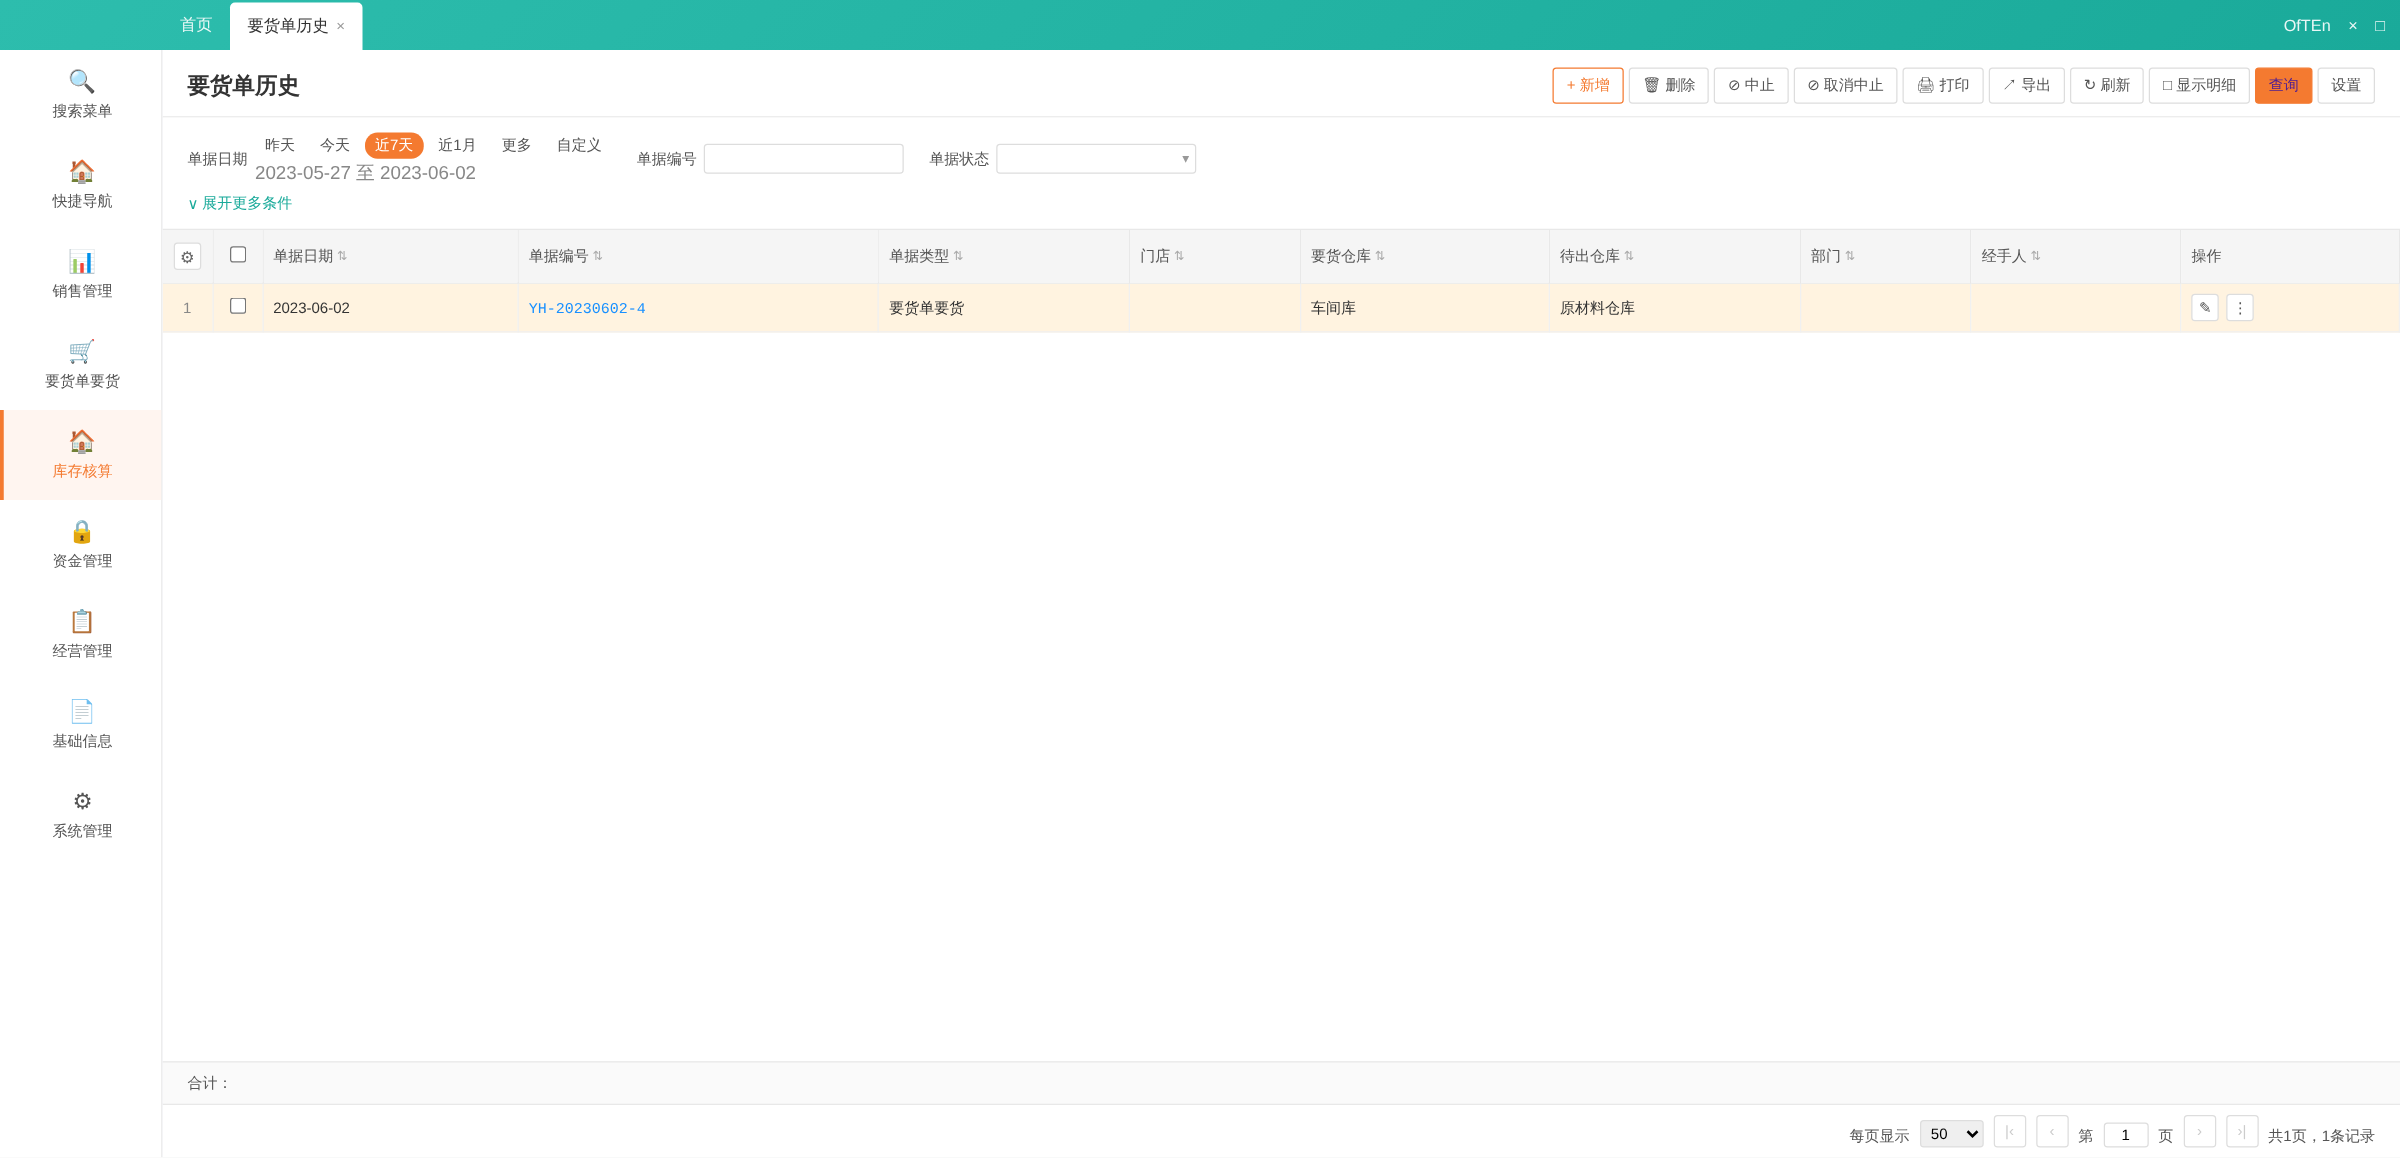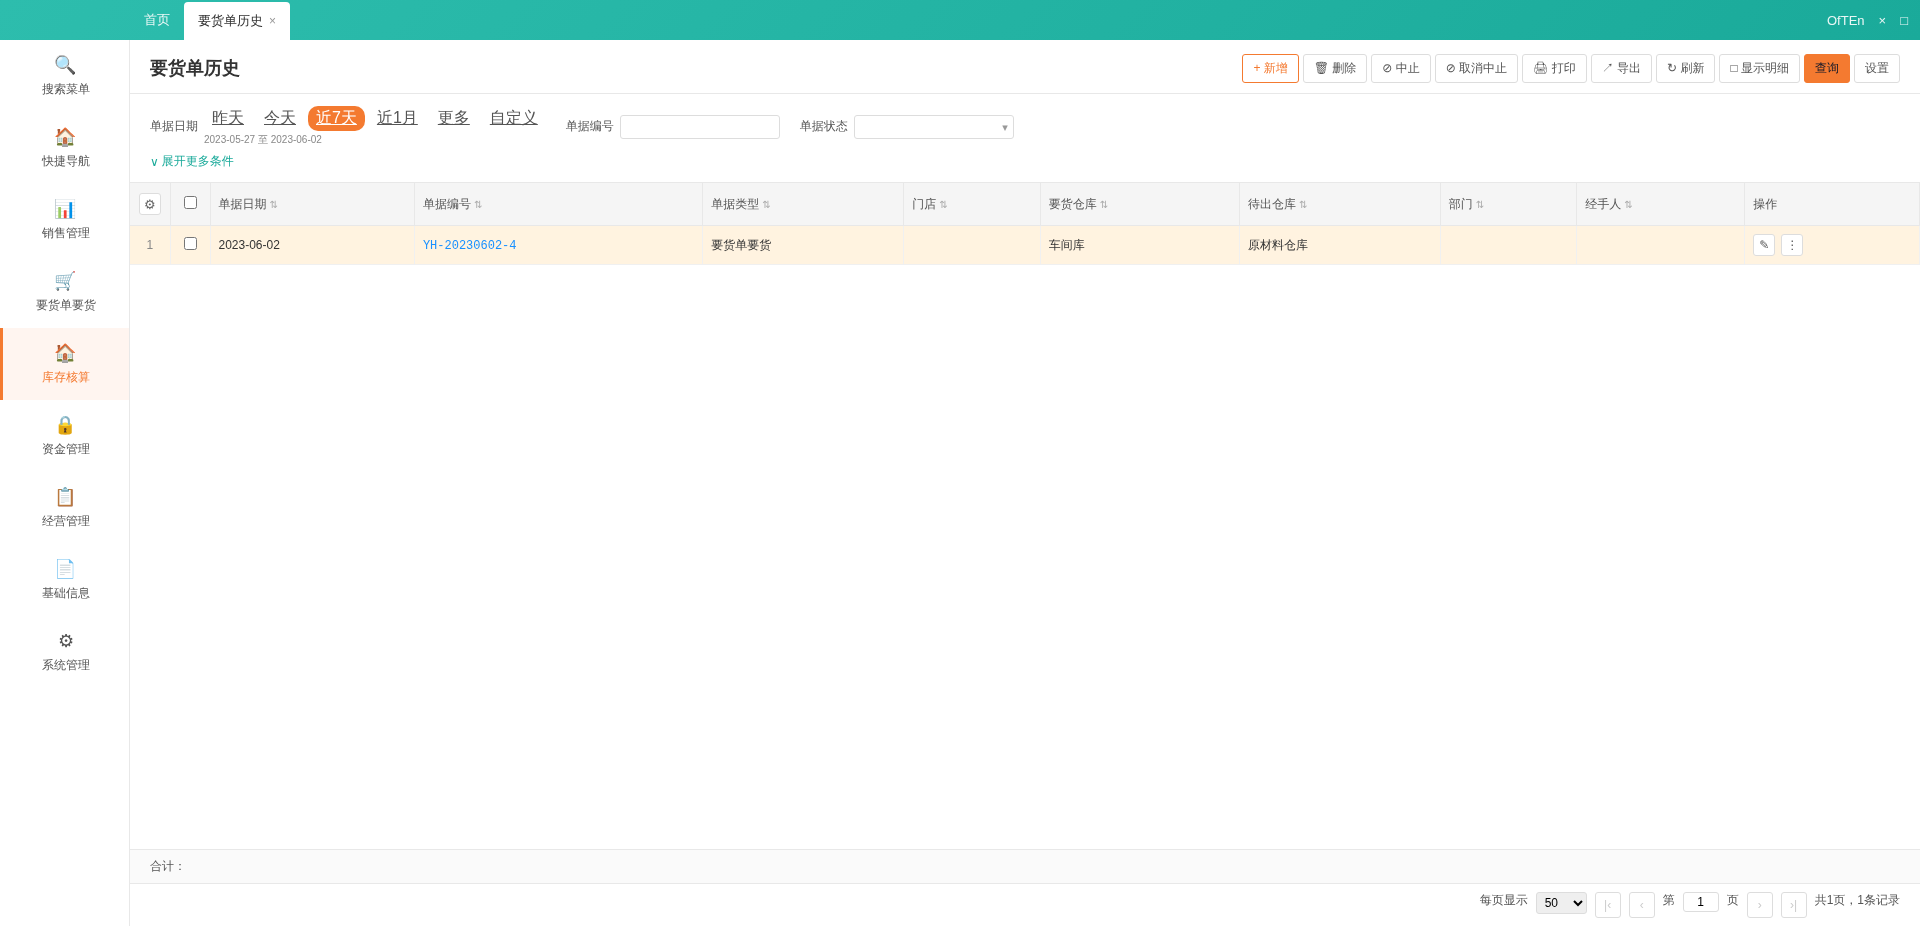--- a/index.html
+++ b/index.html
@@ -119,21 +119,21 @@
       padding: 5px 10px;
       background: #fff;
       border: 1px solid #ddd;
       border-radius: 3px;
       cursor: pointer;
       font-size: 12px;
       color: #555;
     }
     .toolbar-btn.primary {
       background: #f47a30;
-      color: #0f172a;
+      color: #4c1d95;
       border-color: #f47a30;
     }
     .toolbar-btn-add { color: #f47a30; border-color: #f47a30; }
 
     
     .filter-area {
       background: #fff;
       padding: 12px 20px;
       border-bottom: 1px solid #e8e8e8;
       flex-shrink: 0;
@@ -155,31 +155,30 @@
       white-space: nowrap;
     }
     .filter-date-options {
       display: flex;
       align-items: center;
       gap: 4px;
     }
     .date-opt {
       padding: 2px 8px;
       border-radius: 10px;
-      font-size: 16px;
-      cursor: pointer;
-      color: #555;
-      text-decoration: underline;
+      font-size: 12px;
+      cursor: pointer;
+      color: #555;
     }
     .date-opt.active {
       background: #f47a30;
       color: #fff;
     }
     .date-range {
-      font-size: 10px;
+      font-size: 15px;
       color: #888;
       margin-top: 2px;
     }
     .filter-input {
       border: 1px solid #ddd;
       border-radius: 3px;
       padding: 4px 8px;
       font-size: 12px;
       width: 160px;
       outline: none;
@@ -305,21 +304,21 @@
       color: #555;
       flex-shrink: 0;
     }
 
     
     .pagination {
       background: #fff;
       border-top: 1px solid #e8e8e8;
       padding: 8px 20px;
       display: flex;
-      align-items: flex-start;
+      align-items: flex-end;
       justify-content: flex-end;
       gap: 8px;
       font-size: 12px;
       color: #555;
       flex-shrink: 0;
     }
     .page-size-select {
       border: 1px solid #ddd;
       border-radius: 3px;
       padding: 2px 4px;

